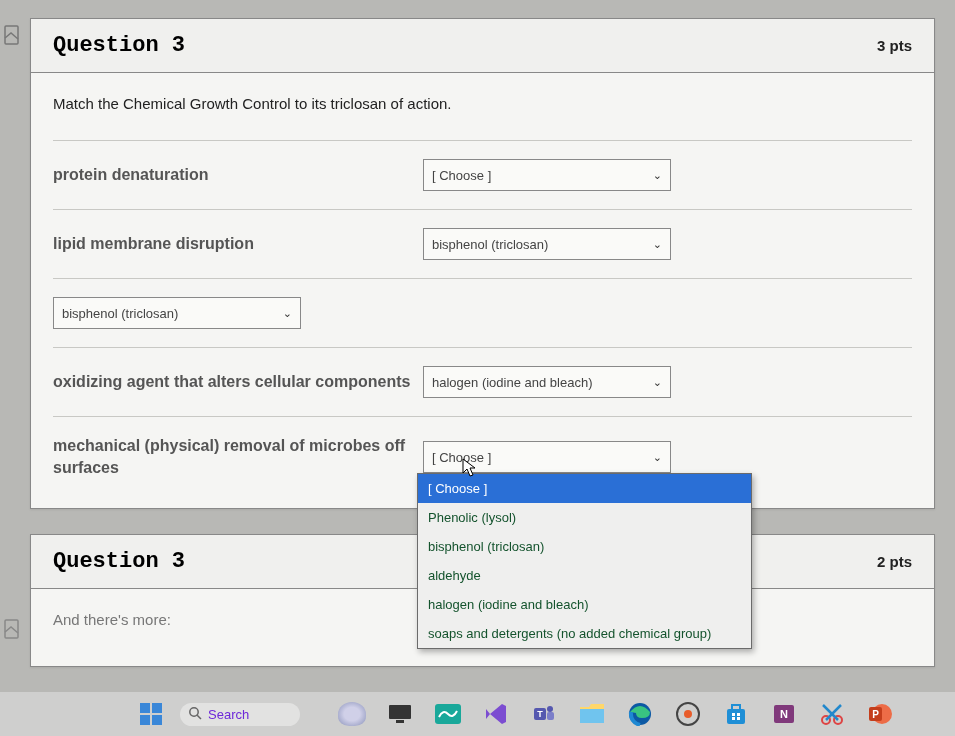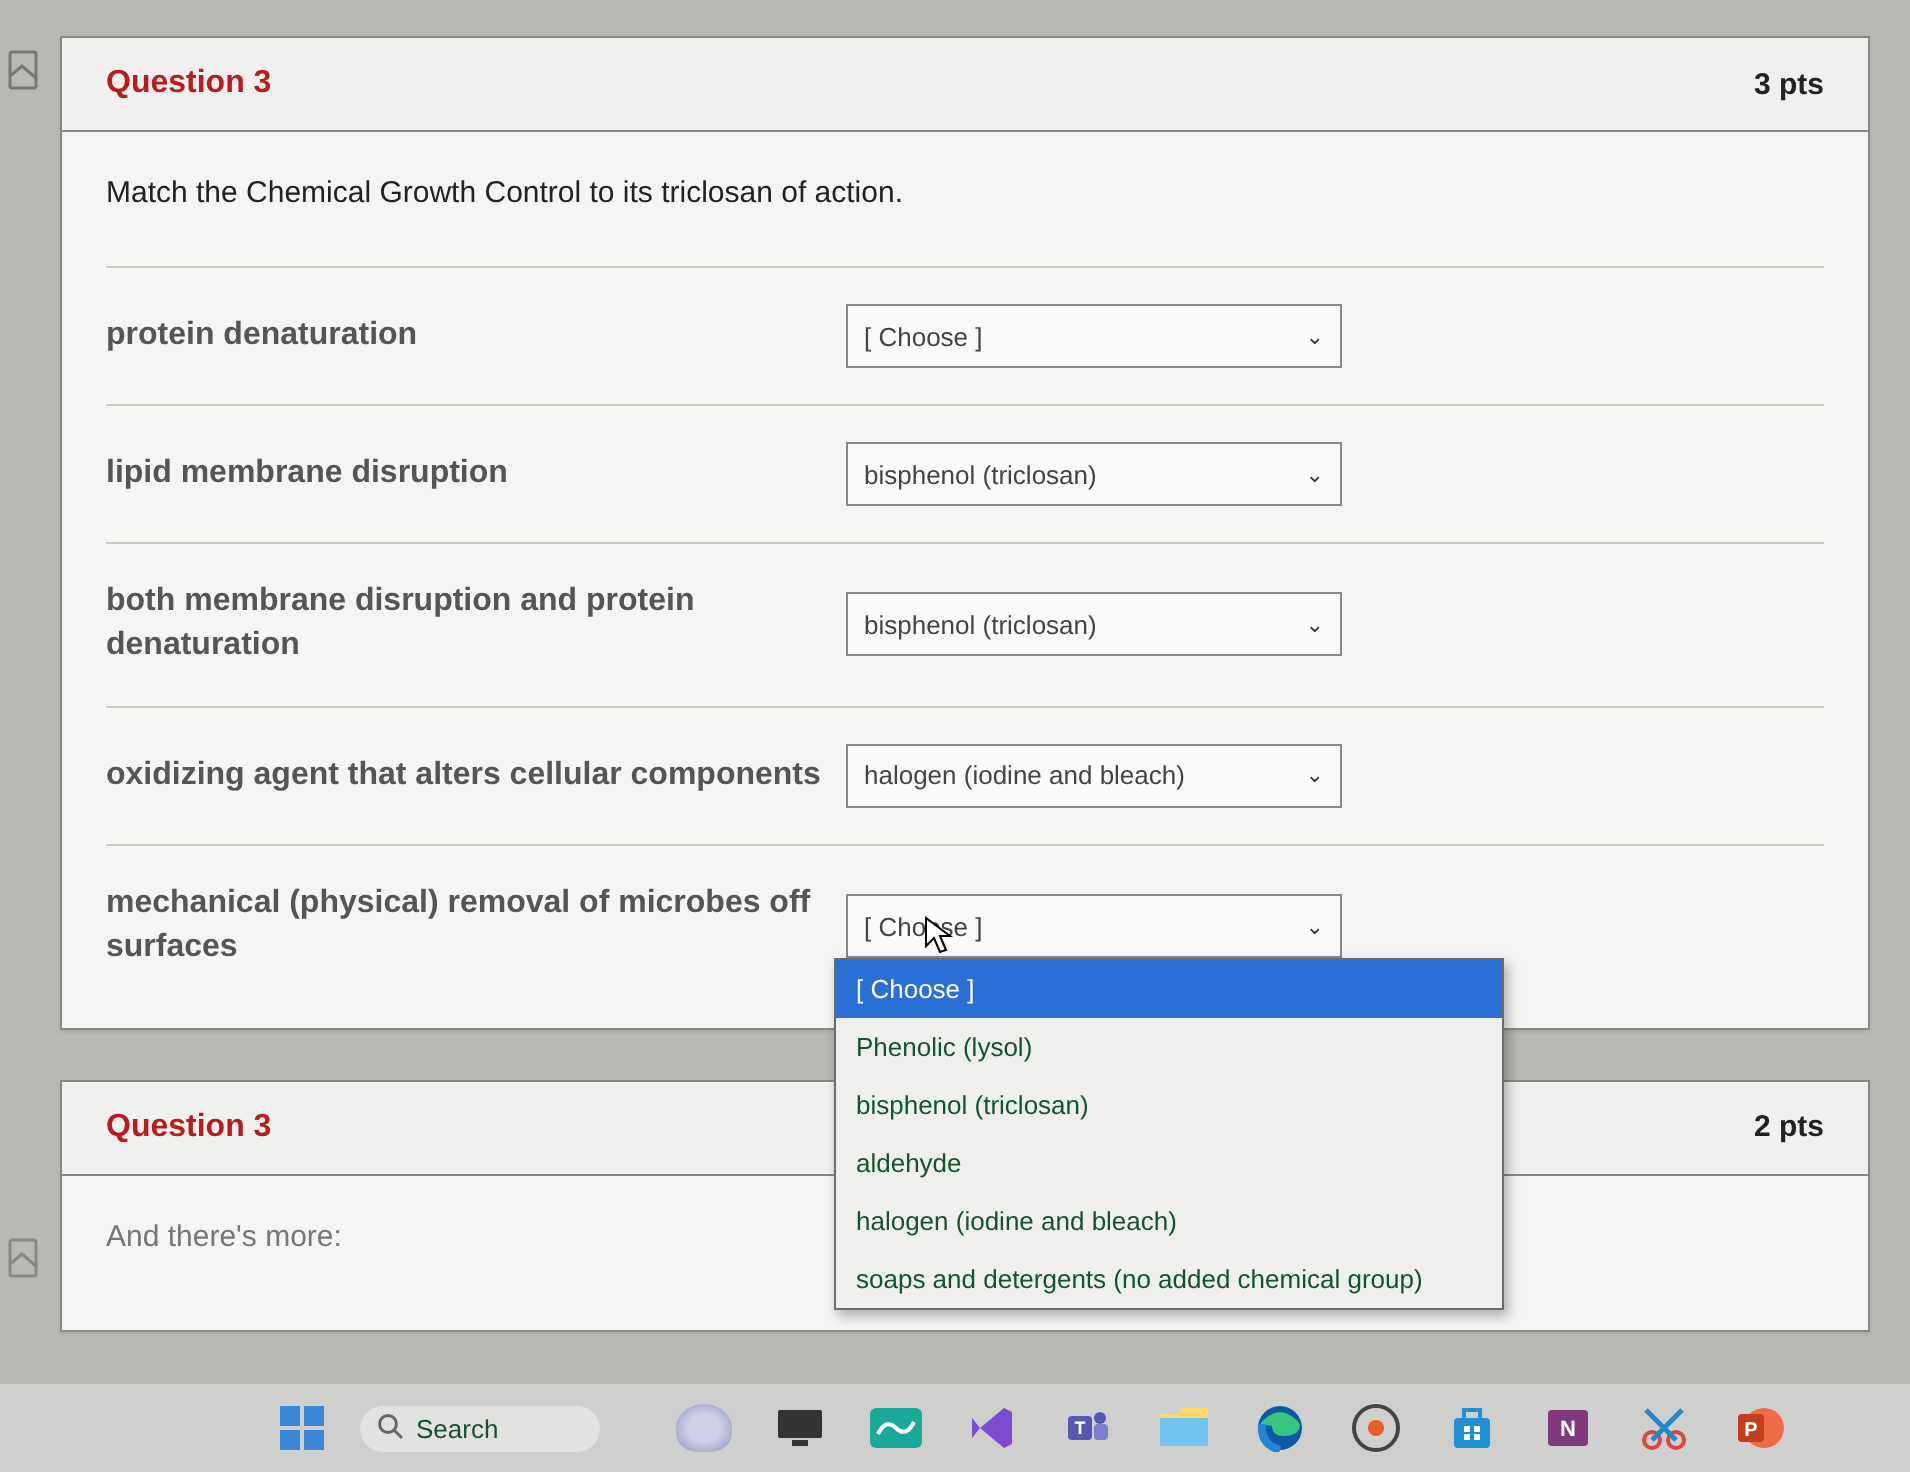--- a/index.html
+++ b/index.html
@@ -23,23 +23,24 @@
     }
     .question-header {
       display: flex;
       justify-content: space-between;
       align-items: center;
       padding: 14px 22px;
       border-bottom: 1px solid #888;
       background: #f0f0ee;
     }
     .question-header-title {
-      font-size: 16px;
+      font-size: 22px;
       font-weight: bold;
-      color: #b91c1c;
+      color: #000000;
+      font-family: Liberation Mono, monospace;
     }
     .question-header-pts {
       font-size: 15px;
       font-weight: bold;
       color: #222;
     }
     .question-body {
       padding: 22px 22px 10px 22px;
     }
     .prompt {
@@ -140,21 +141,21 @@
     }
     .tb-start div { background: #3a87d8; }
     .tb-search {
       display: flex;
       align-items: center;
       gap: 6px;
       background: rgba(255,255,255,0.4);
       border-radius: 14px;
       padding: 3px 14px 3px 8px;
       margin-left: 10px;
-      color: #14532d;
+      color: #6d28d9;
       font-size: 13px;
       width: 120px;
     }
     .tb-icons {
       display: flex;
       align-items: center;
       gap: 20px;
       margin-left: 30px;
     }
     .tb-icon {
@@ -201,21 +202,20 @@
         <div class="match-label">lipid membrane disruption</div>
         <div class="match-select">
           <div class="select-box">
             <span>bisphenol (triclosan)</span>
             <span class="chev">⌄</span>
           </div>
         </div>
       </div>
 
       <div class="match-row">
-        <div class="match-label">both membrane disruption and protein denaturation</div>
         <div class="match-select">
           <div class="select-box">
             <span>bisphenol (triclosan)</span>
             <span class="chev">⌄</span>
           </div>
         </div>
       </div>
 
       <div class="match-row">
         <div class="match-label">oxidizing agent that alters cellular components</div>

